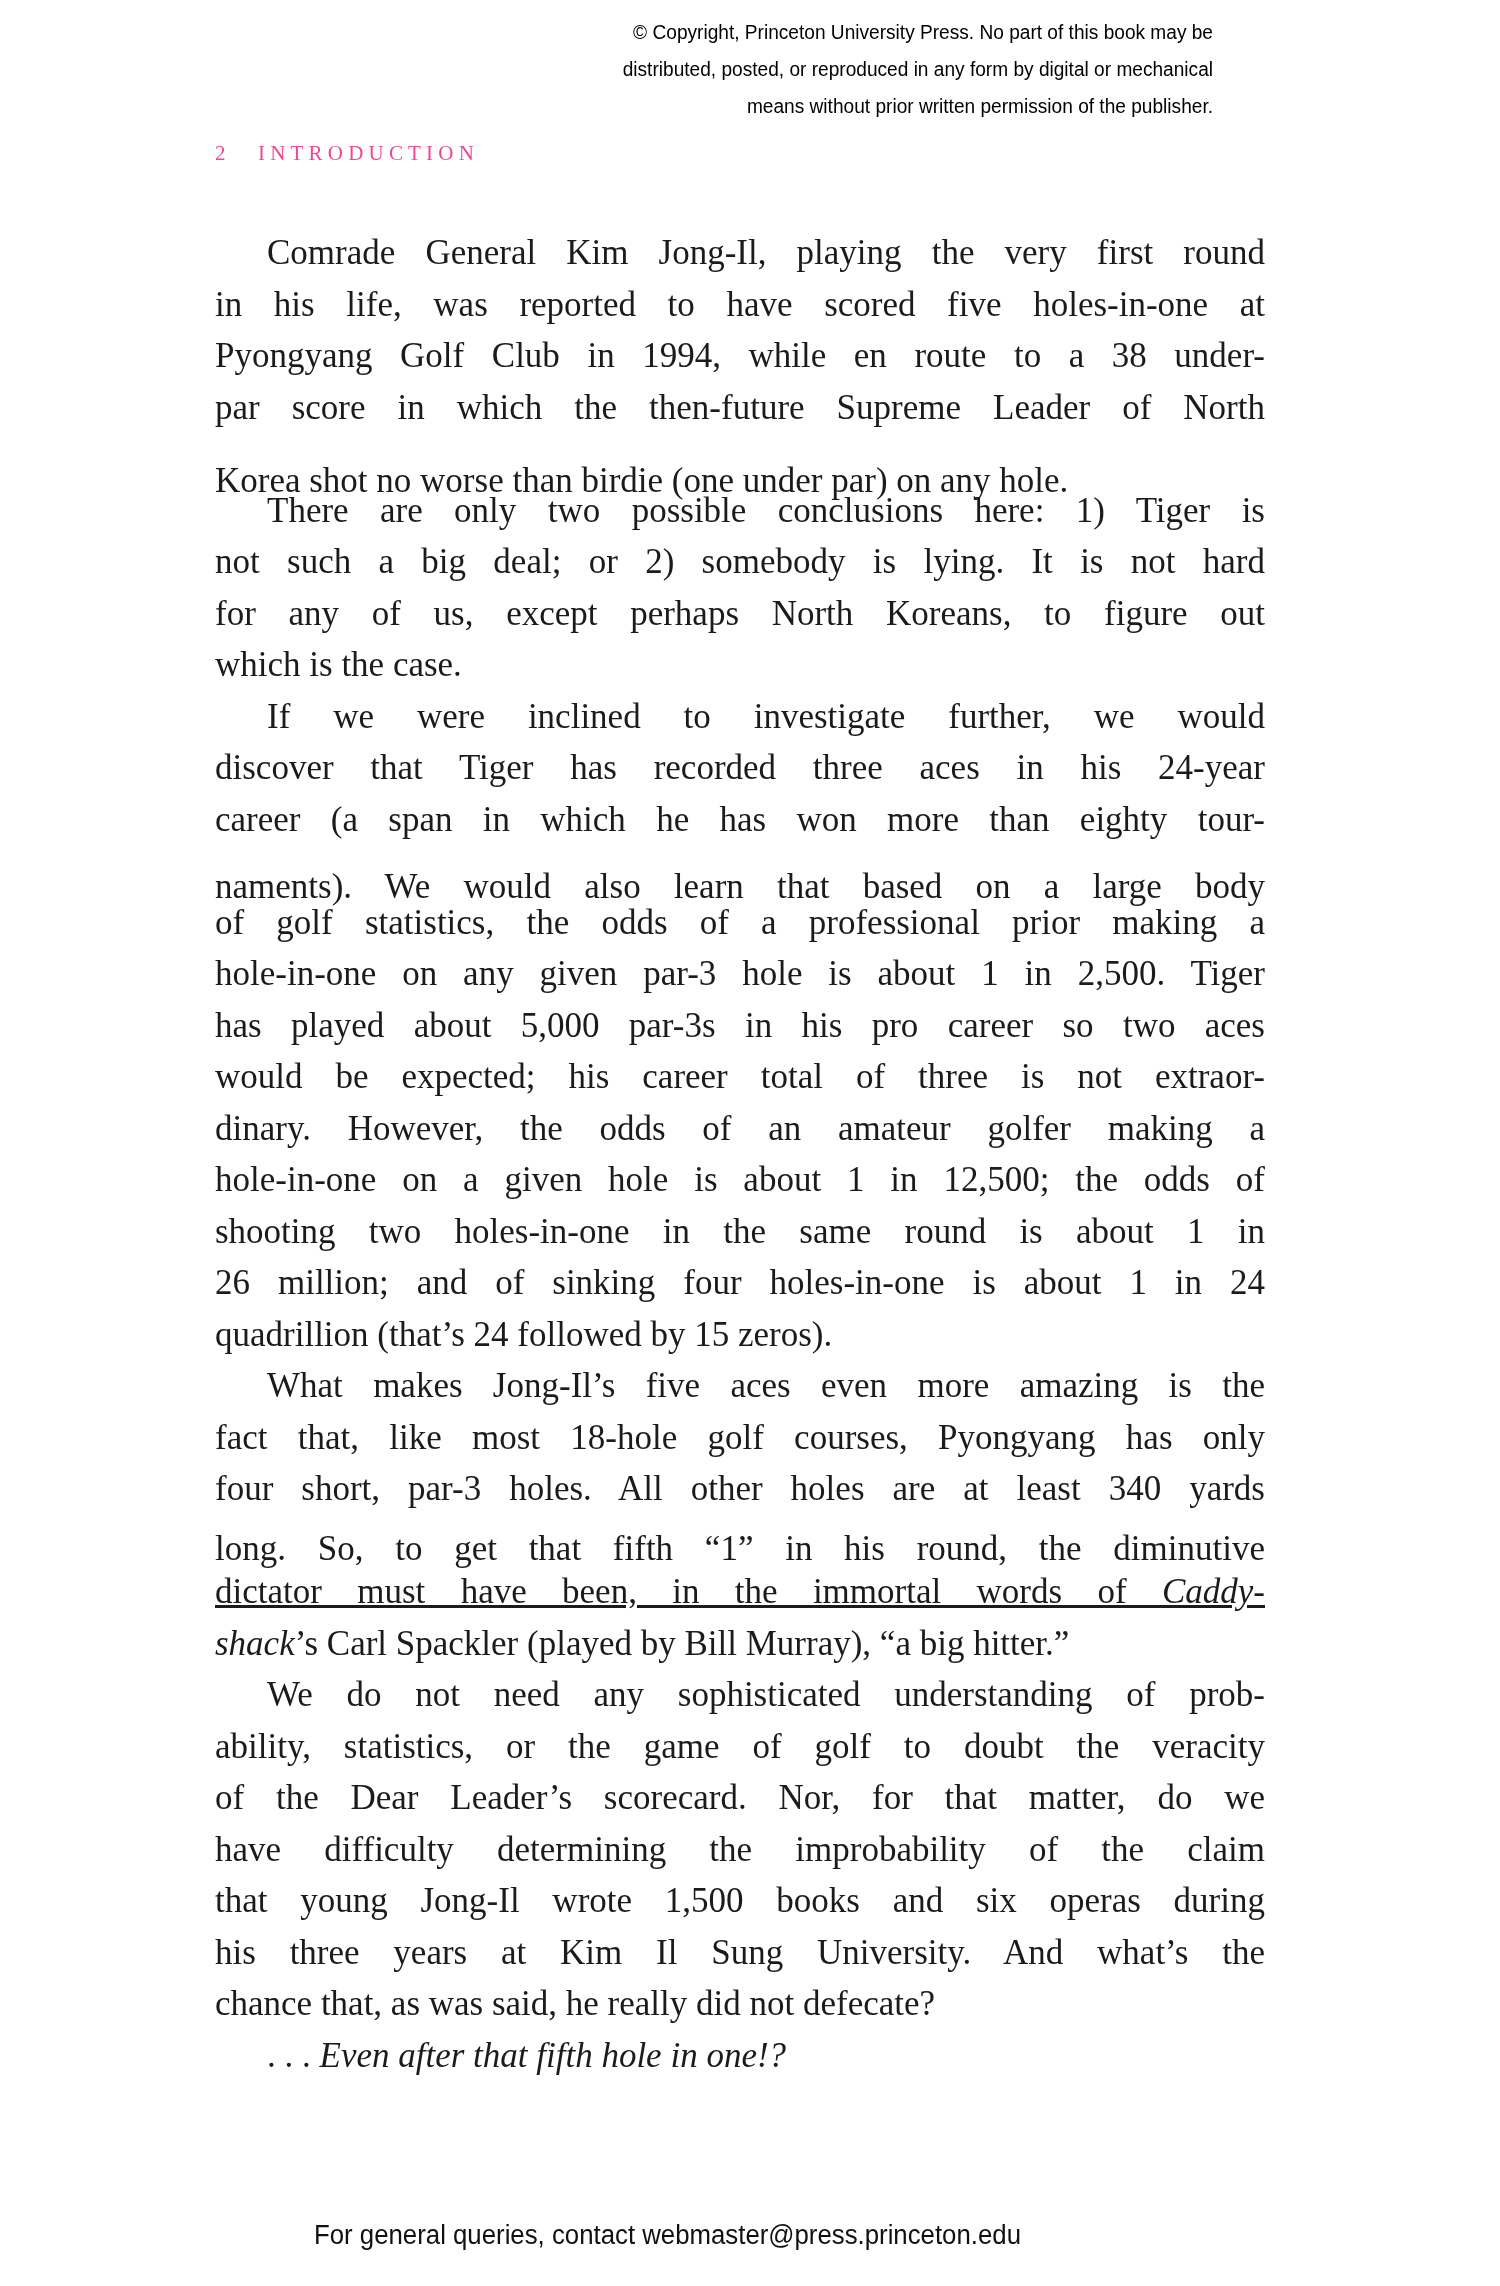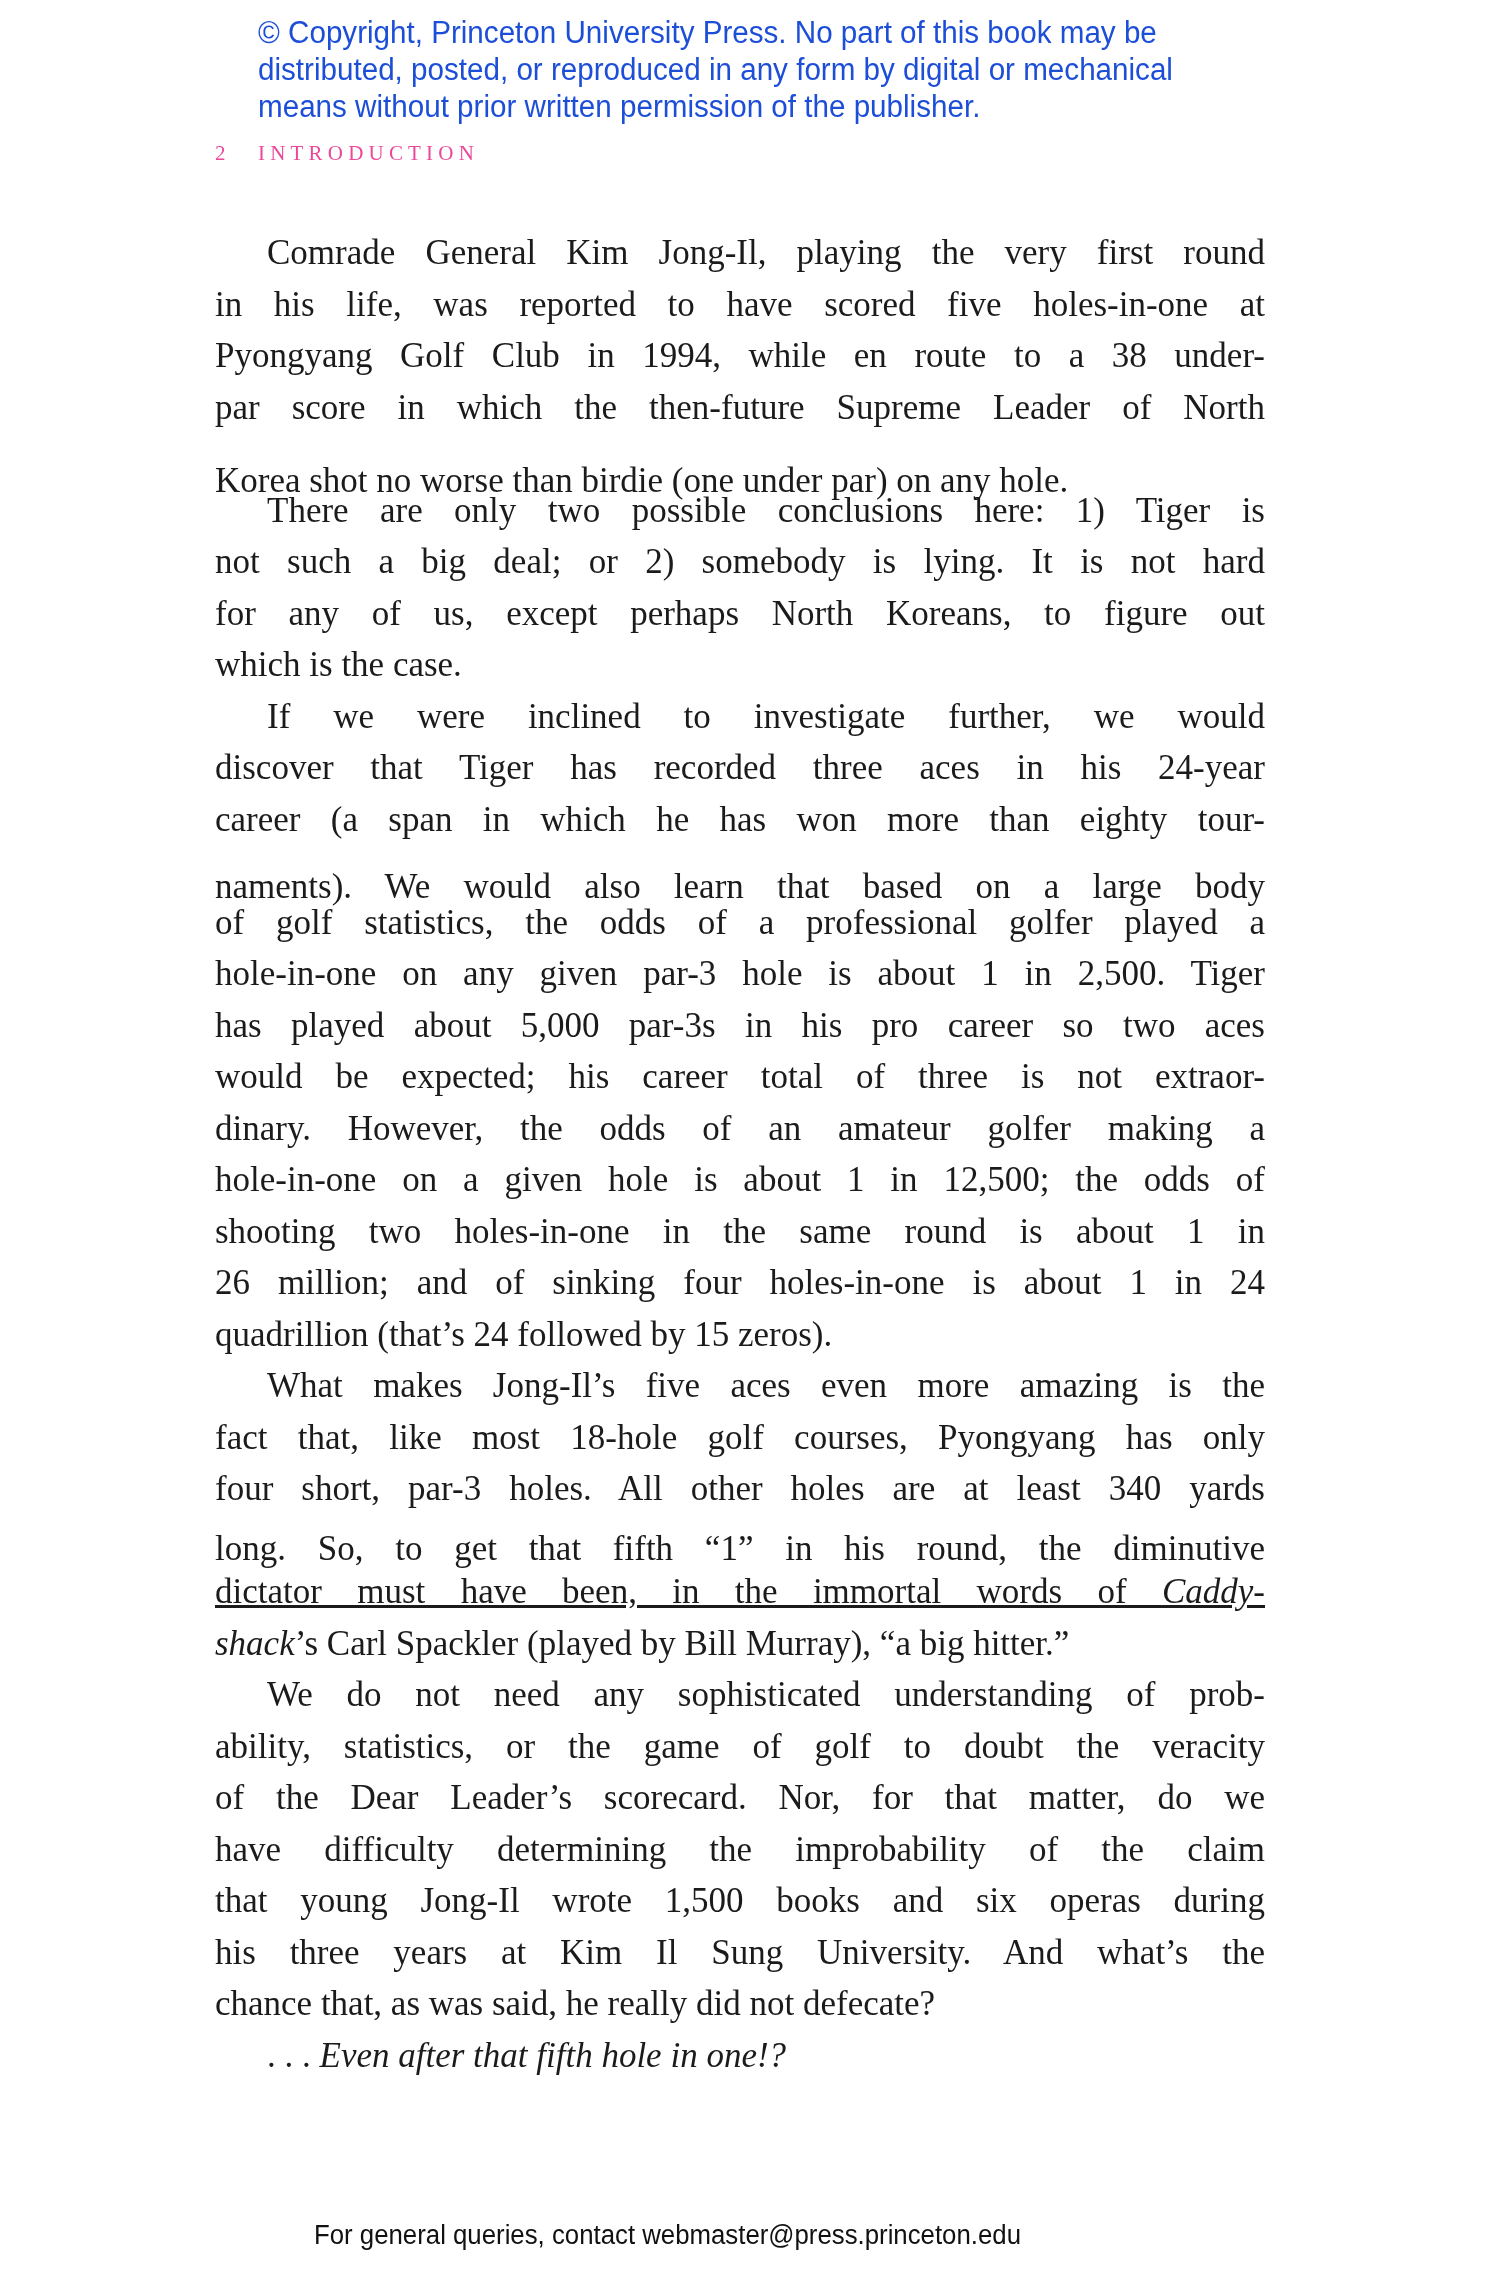--- a/index.html
+++ b/index.html
@@ -13,23 +13,24 @@
     position: relative;
     overflow: hidden;
     color: #1b1b1b;
   }
   .copyright {
     position: absolute;
     left: 258px;
     top: 14px;
     width: 1000px;
     font-family: "Liberation Sans", sans-serif;
-    font-size: 31px;
+    font-size: 20px;
     line-height: 37px;
-    color: #1d4ed8;
+    color: #000000;
+    text-align: right;
   }
   .copyright .cline {
     white-space: nowrap;
     transform-origin: left top;
     transform: scaleX(0.955);
   }
   .running-head {
     position: absolute;
     left: 215px;
     top: 139px;
@@ -109,21 +110,21 @@
     <div class="line" style="top: 381.5px; word-spacing: 0px;"><span>par score in which the then-future Supreme Leader of North</span></div>
     <div class="line last" style="top: 433px; word-spacing: 0px; margin-top: 22px;"><span>Korea shot no worse than birdie (one under par) on any hole.</span></div>
     <div class="line indent" style="top: 484.5px; word-spacing: 0px;"><span>There are only two possible conclusions here: 1) Tiger is</span></div>
     <div class="line" style="top: 536px; word-spacing: 0px;"><span>not such a big deal; or 2) somebody is lying. It is not hard</span></div>
     <div class="line" style="top: 587.5px; word-spacing: 0px;"><span>for any of us, except perhaps North Koreans, to figure out</span></div>
     <div class="line last" style="top: 639px; word-spacing: 0px;"><span>which is the case.</span></div>
     <div class="line indent" style="top: 690.5px; word-spacing: 0px;"><span>If we were inclined to investigate further, we would</span></div>
     <div class="line" style="top: 742px; word-spacing: 0px;"><span>discover that Tiger has recorded three aces in his 24-year</span></div>
     <div class="line" style="top: 793.5px; word-spacing: 0px;"><span>career (a span in which he has won more than eighty tour-</span></div>
     <div class="line" style="top: 861px; word-spacing: 0px;"><span>naments). We would also learn that based on a large body</span></div>
-    <div class="line" style="top: 896.5px; word-spacing: 0px;"><span>of golf statistics, the odds of a professional golfer played a</span></div>
+    <div class="line" style="top: 896.5px; word-spacing: 0px;"><span>of golf statistics, the odds of a professional prior making a</span></div>
     <div class="line" style="top: 948px; word-spacing: 0px;"><span>hole-in-one on any given par-3 hole is about 1 in 2,500. Tiger</span></div>
     <div class="line" style="top: 999.5px; word-spacing: 0px;"><span>has played about 5,000 par-3s in his pro career so two aces</span></div>
     <div class="line" style="top: 1051px; word-spacing: 0px;"><span>would be expected; his career total of three is not extraor-</span></div>
     <div class="line" style="top: 1102.5px; word-spacing: 0px;"><span>dinary. However, the odds of an amateur golfer making a</span></div>
     <div class="line" style="top: 1154px; word-spacing: 0px;"><span>hole-in-one on a given hole is about 1 in 12,500; the odds of</span></div>
     <div class="line" style="top: 1205.5px; word-spacing: 0px;"><span>shooting two holes-in-one in the same round is about 1 in</span></div>
     <div class="line" style="top: 1257px; word-spacing: 0px;"><span>26 million; and of sinking four holes-in-one is about 1 in 24</span></div>
     <div class="line last" style="top: 1308.5px; word-spacing: 0px;"><span>quadrillion (that’s 24 followed by 15 zeros).</span></div>
     <div class="line indent" style="top: 1360px; word-spacing: 0px;"><span>What makes Jong-Il’s five aces even more amazing is the</span></div>
     <div class="line" style="top: 1411.5px; word-spacing: 0px;"><span>fact that, like most 18-hole golf courses, Pyongyang has only</span></div>

